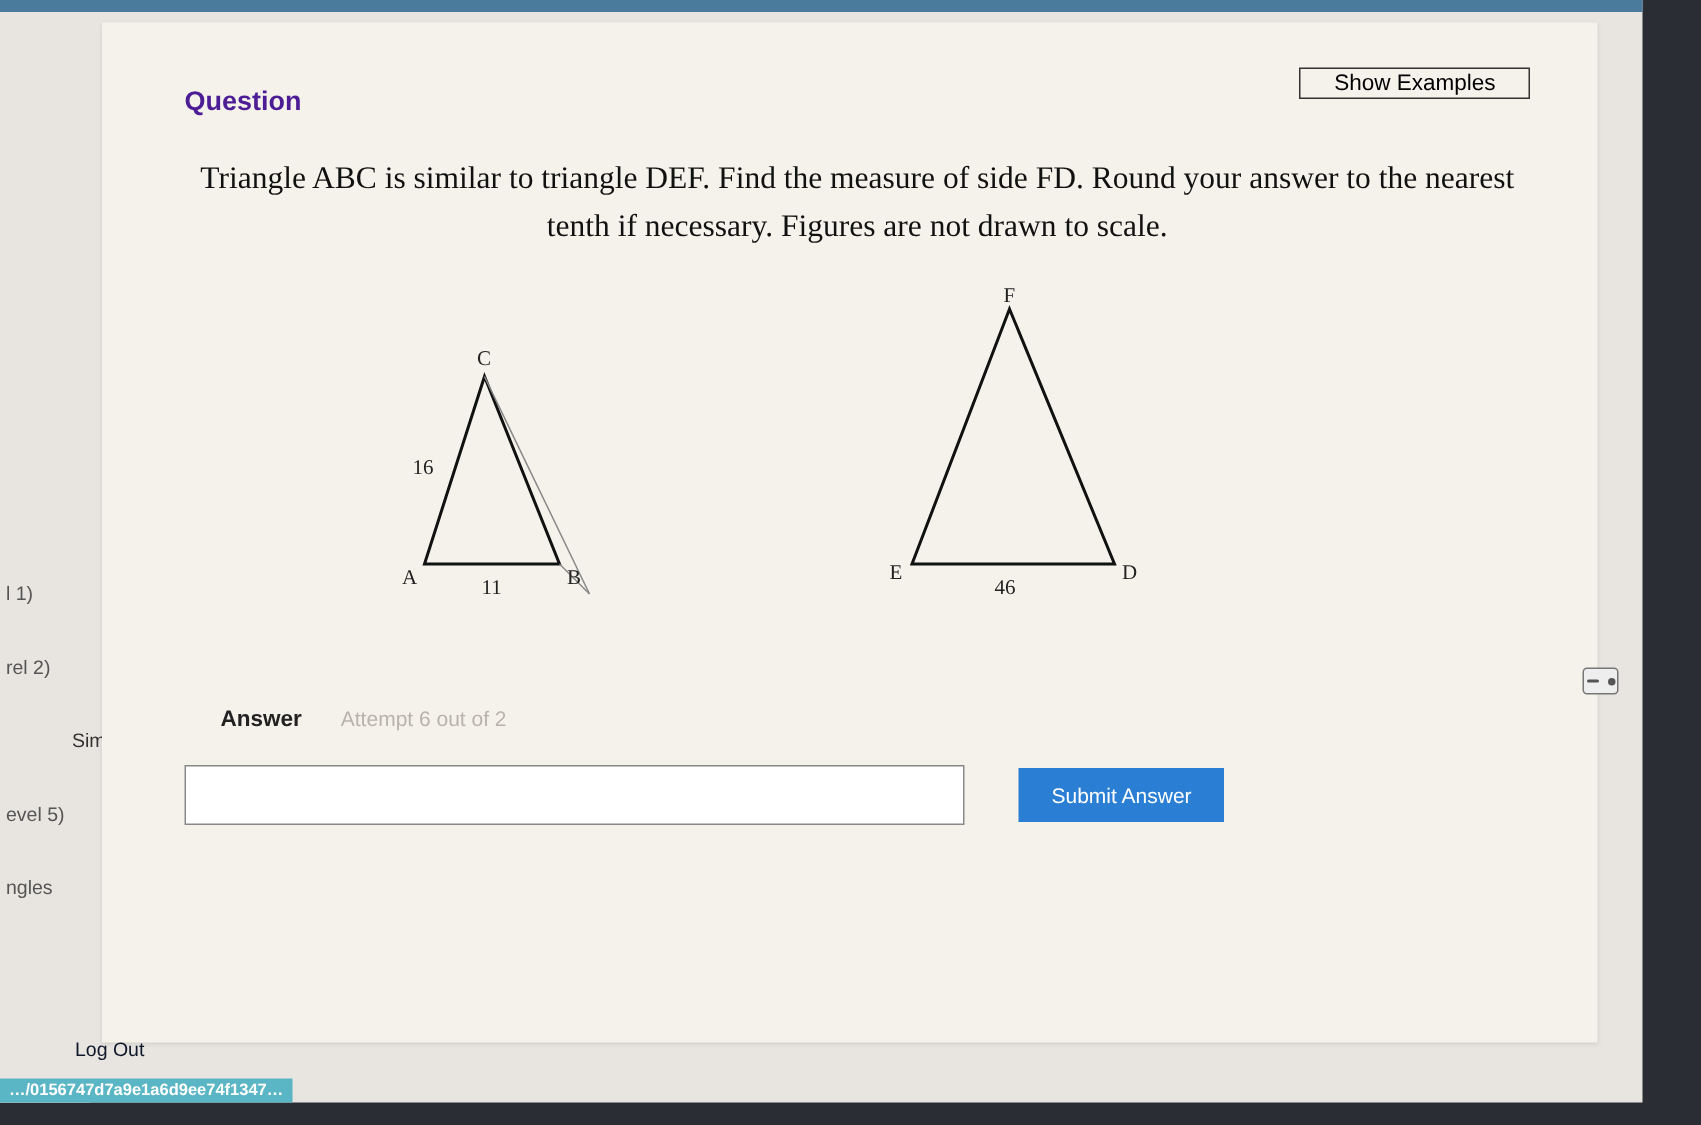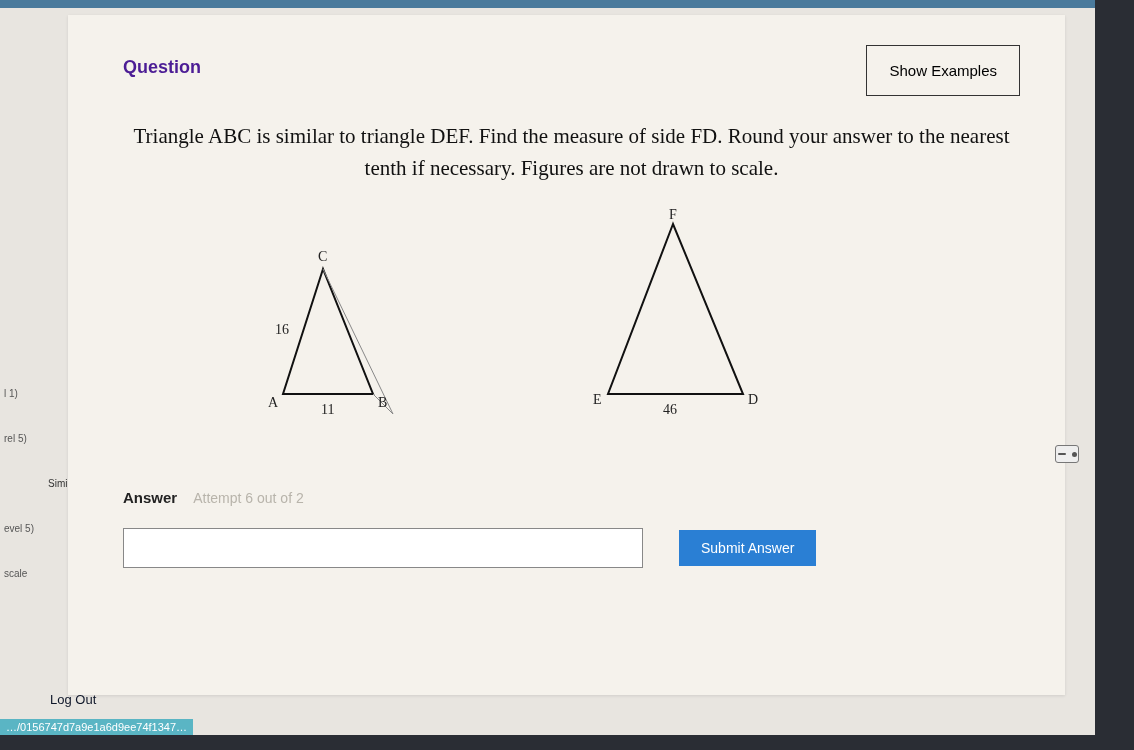--- a/index.html
+++ b/index.html
@@ -25,21 +25,21 @@
     height: 8px;
     background: #4a7a9c;
   }
   .sidebar {
     width: 60px;
     padding-top: 380px;
     background: #e8e5e0;
     font-family: Arial, sans-serif;
   }
   .sidebar-item {
-    font-size: 10px;
+    font-size: 13px;
     color: #555;
     padding: 8px 4px;
     margin-bottom: 18px;
     cursor: pointer;
   }
   .sidebar-item.sel { color: #333; padding-left: 48px; }
   .logout {
     position: absolute;
     bottom: 28px;
     left: 50px;
@@ -49,20 +49,21 @@
     cursor: pointer;
   }
   .url-strip {
     position: absolute;
     bottom: 0; left: 0;
     padding: 2px 6px;
     background: #5ab5c4;
     color: #fff;
     font-size: 11px;
     font-family: Arial, sans-serif;
+    font-weight: bold;
   }
   .main {
     flex: 1;
     background: #f5f2ec;
     margin: 15px 30px 40px 8px;
     padding: 30px 45px 30px 55px;
     position: relative;
     box-shadow: 0 1px 3px rgba(0,0,0,.1);
   }
   .header-row {
@@ -74,21 +75,21 @@
   .q-label {
     font-weight: bold;
     font-size: 18px;
     color: #4c1d95;
     font-family: Arial, sans-serif;
     margin-top: 12px;
   }
   .examples-btn {
     border: 1.5px solid #333;
     background: #f5f2ec;
-    padding: 16px 22px;
+    padding: 1px 22px;
     font-size: 15px;
     font-family: Arial, sans-serif;
     cursor: pointer;
     margin-left: 22px;
   }
   .prompt {
     font-size: 21px;
     line-height: 1.5;
     color: #111;
     margin-bottom: 15px;
@@ -101,22 +102,23 @@
     align-items: flex-end;
   }
   .fig { position: relative; }
   svg { display: block; }
   .vlabel { font-family: Georgia, serif; font-size: 14px; fill: #222; }
   .slabel { font-family: Georgia, serif; font-size: 14px; fill: #222; }
   .answer-row {
     margin-top: 30px;
     display: flex;
     align-items: baseline;
-    gap: 16px;
-    font-family: Arial, sans-serif;
+    gap: 26px;
+    font-family: Arial, sans-serif;
+    margin-left: 24px;
   }
   .ans-label { font-weight: bold; font-size: 15px; color: #222; }
   .ans-hint  { font-size: 14px; color: #b8b4ab; }
   .input-row {
     margin-top: 22px;
     display: flex;
     gap: 36px;
     align-items: center;
   }
   .answer-input {
@@ -155,24 +157,24 @@
   }
 </style>
 </head>
 <body>
 
 <div class="screen">
   <div class="topbar"></div>
 
   <div class="sidebar">
     <div class="sidebar-item">l 1)</div>
-    <div class="sidebar-item">rel 5)</div>
+    <div class="sidebar-item">rel 2)</div>
     <div class="sidebar-item sel">Similar</div>
     <div class="sidebar-item">evel 5)</div>
-    <div class="sidebar-item">scale</div>
+    <div class="sidebar-item">ngles</div>
   </div>
 
   <div class="main">
 
     <div class="header-row">
       <div class="q-label">Question</div>
       <button class="examples-btn">Show Examples</button>
     </div>
 
     <div class="prompt">Triangle ABC is similar to triangle DEF. Find the measure of side FD. Round your answer to the nearest tenth if necessary. Figures are not drawn to scale.</div>

